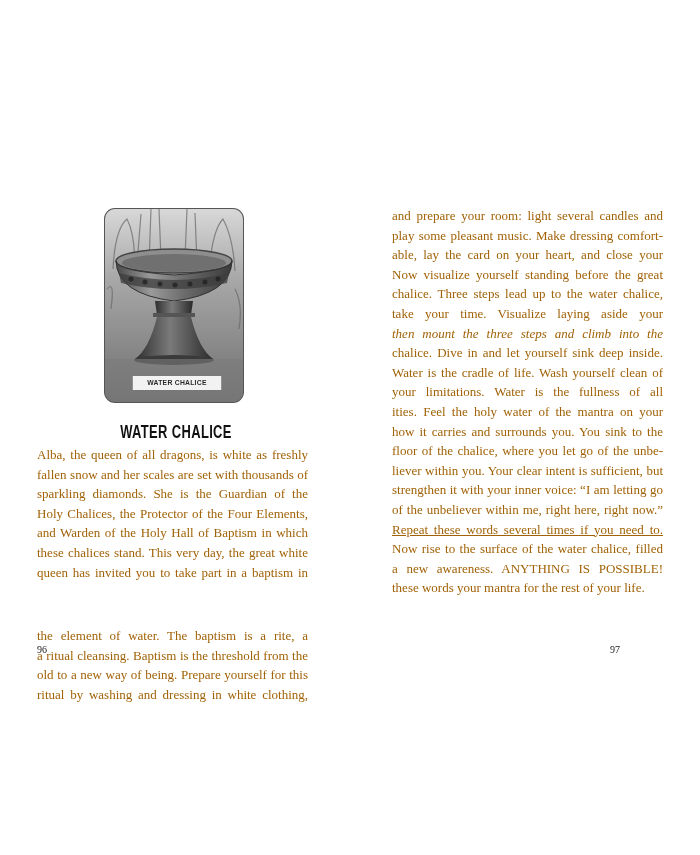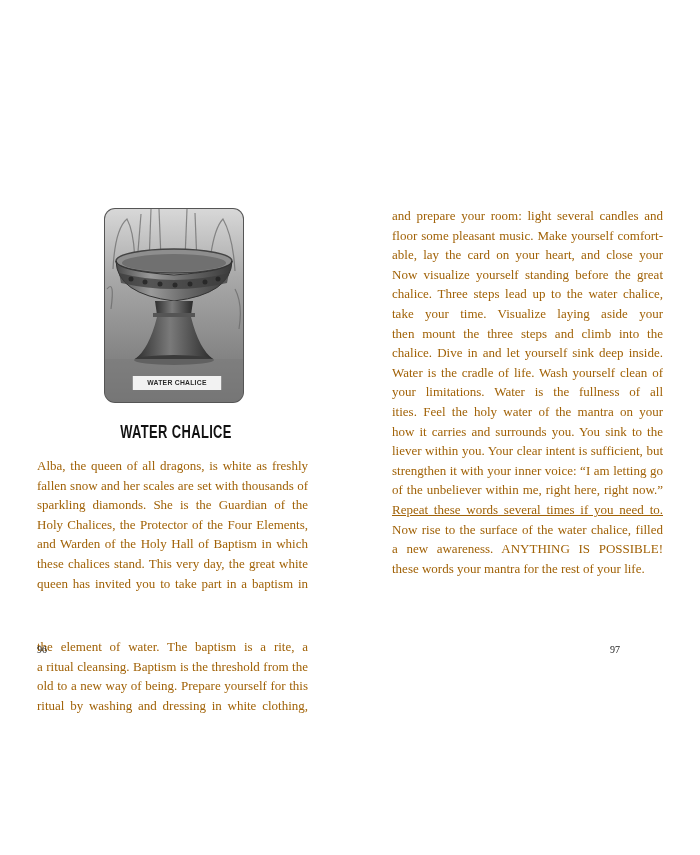--- a/index.html
+++ b/index.html
@@ -16,21 +16,21 @@
           font-size:8px; font-weight:bold; letter-spacing:0.3px; text-align:center; line-height:14px;
           transform:scaleX(0.85); }
 
   .title { position:absolute; left:36px; width:280px; top:422px; text-align:center;
            font-family:"Liberation Sans","DejaVu Sans",sans-serif; font-weight:bold; font-size:18px;
            letter-spacing:0.5px; transform:scaleX(0.72); transform-origin:center; color:#111; }
 
   .body-text { position:absolute; font-size:13px; line-height:19.6px; text-align:justify; color:#a16207; }
   .body-text .ln { display:block; text-align:justify; text-align-last:justify; white-space:nowrap; }
   .body-text .ln.last { text-align-last:left; }
-  .left-body { left:37px; width:271px; top:456px;font-family:Liberation Serif, serif; }
+  .left-body { left:37px; width:271px; top:445px;font-family:Liberation Serif, serif; }
   .right-body { left:392px; width:271px; top:206px; }
 
   .page-num { position:absolute; top:644px; font-size:10px; color:#222; }
   .pn-left { left:37px; }
   .pn-right { left:610px; }
 </style>
 </head>
 <body>
 
 <div class="page page-left">
@@ -104,31 +104,32 @@
     <span class="ln" style="white-space: normal; height: 19.6px; overflow: hidden;">old to a new way of being. Prepare yourself for this</span>
     <span class="ln" style="white-space: normal; height: 19.6px; overflow: hidden;">ritual by washing and dressing in white clothing,</span>
   </div>
 
   <div class="page-num pn-left">96</div>
 </div>
 
 <div class="page-right-wrap">
   <div class="body-text right-body">
     <span class="ln" style="white-space: normal; height: 19.6px; overflow: hidden;">and prepare your room: light several candles and</span>
-    <span class="ln" style="white-space: normal; height: 19.6px; overflow: hidden;">floor some pleasant music. Make yourself comfort-</span>
+    <span class="ln" style="white-space: normal; height: 19.6px; overflow: hidden;">play some pleasant music. Make dressing comfort-</span>
     <span class="ln" style="white-space: normal; height: 19.6px; overflow: hidden;">able, lay the card on your heart, and close your eyes.</span>
     <span class="ln" style="white-space: normal; height: 19.6px; overflow: hidden;">Now visualize yourself standing before the great</span>
     <span class="ln" style="white-space: normal; height: 19.6px; overflow: hidden;">chalice. Three steps lead up to the water chalice, but</span>
     <span class="ln" style="white-space: normal; height: 19.6px; overflow: hidden;">take your time. Visualize laying aside your clothing,</span>
-    <span class="ln" style="white-space: normal; height: 19.6px; overflow: hidden;">then mount the three steps and climb into the</span>
+    <span class="ln" style="white-space: normal; height: 19.6px; overflow: hidden; font-style: italic;">then mount the three steps and climb into the</span>
     <span class="ln" style="white-space: normal; height: 19.6px; overflow: hidden;">chalice. Dive in and let yourself sink deep inside.</span>
     <span class="ln" style="white-space: normal; height: 19.6px; overflow: hidden;">Water is the cradle of life. Wash yourself clean of all</span>
     <span class="ln" style="white-space: normal; height: 19.6px; overflow: hidden;">your limitations. Water is the fullness of all possibil-</span>
     <span class="ln" style="white-space: normal; height: 19.6px; overflow: hidden;">ities. Feel the holy water of the mantra on your skin,</span>
     <span class="ln" style="white-space: normal; height: 19.6px; overflow: hidden;">how it carries and surrounds you. You sink to the</span>
+    <span class="ln" style="white-space: normal; height: 19.6px; overflow: hidden;">floor of the chalice, where you let go of the unbe-</span>
     <span class="ln" style="white-space: normal; height: 19.6px; overflow: hidden;">liever within you. Your clear intent is sufficient, but</span>
     <span class="ln" style="white-space: normal; height: 19.6px; overflow: hidden;">strengthen it with your inner voice: “I am letting go</span>
     <span class="ln" style="white-space: normal; height: 19.6px; overflow: hidden;">of the unbeliever within me, right here, right now.”</span>
     <span class="ln" style="white-space: normal; height: 19.6px; overflow: hidden; text-decoration: underline;">Repeat these words several times if you need to.</span>
     <span class="ln" style="white-space: normal; height: 19.6px; overflow: hidden;">Now rise to the surface of the water chalice, filled with</span>
     <span class="ln" style="white-space: normal; height: 19.6px; overflow: hidden;">a new awareness. ANYTHING IS POSSIBLE! Make</span>
     <span class="ln last">these words your mantra for the rest of your life.</span>
   </div>
 
   <div class="page-num pn-right">97</div>

